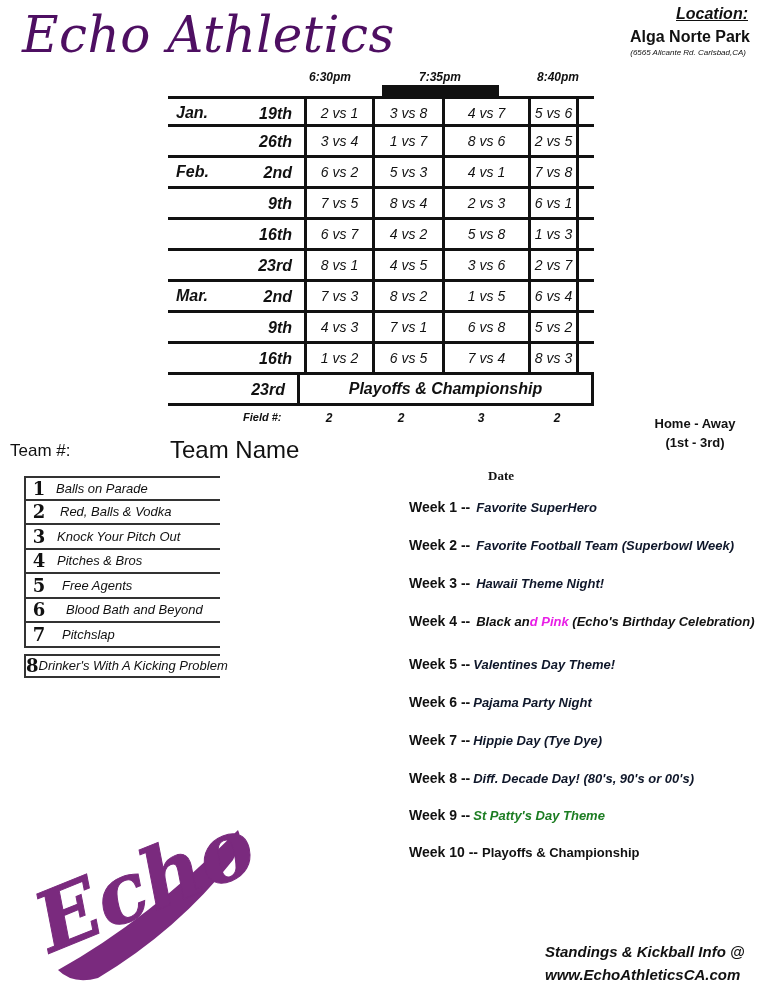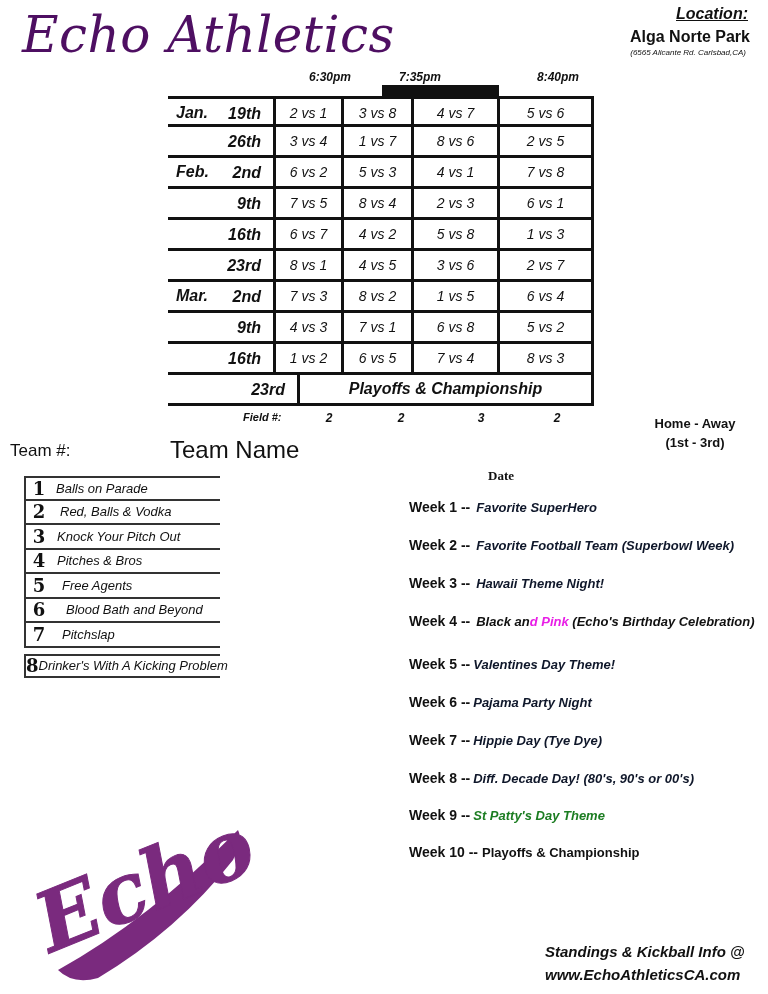--- a/index.html
+++ b/index.html
@@ -12,21 +12,21 @@
   .time { top:70px; font-weight:bold; font-style:italic; font-size:12px; text-align:center; width:80px; }
   .timebar { left:382px; top:85px; width:117px; height:11px; background:#111; }
 
   .grid { left:168px; top:96px; width:426px; }
   .row { position:relative; height:31px; border-bottom:3px solid #111; box-sizing:border-box; display:flex; }
   .row.first { border-top:3px solid #111; }
   .month { width:60px; padding-left:8px; font-weight:bold; font-style:italic; font-size:16px; line-height:28px; }
   .day { width:56px; text-align:right; padding-right:12px; font-weight:bold; font-style:italic; font-size:16px; line-height:30px; }
   .cells { display:flex; border-left:3px solid #111; height:100%; box-sizing:border-box; }
   .cell { height:100%; box-sizing:border-box; border-right:3px solid #111; text-align:center; font-style:italic; font-size:14px; line-height:28px; }
-  .c1{width:68px;} .c2{width:70px;} .c3{width:86px;} .c4{width:94px;}
+  .c1{width:68px;} .c2{width:70px;} .c3{width:86px;} .c4{width:48px;}
   .playoff { width:294px; border-right:3px solid #111; text-align:center; font-weight:bold; font-style:italic; font-size:16px; line-height:28px; box-sizing:border-box; }
   .field-label { left:243px; top:411px; font-weight:bold; font-style:italic; font-size:11px; }
   .field-num { top:411px; font-weight:bold; font-style:italic; font-size:12px; width:20px; text-align:center; }
   .homeaway { left:640px; top:414px; width:110px; text-align:center; font-weight:bold; font-size:13px; line-height:19px; }
 
   .team-hdr { left:10px; top:441px; font-size:17px; }
   .teamname-hdr { left:170px; top:436px; font-size:24px; }
   .teams { left:24px; top:476px; width:196px; }
   .team { height:24.5px; border-left:2px solid #333; border-bottom:2px solid #333; box-sizing:border-box; display:flex; align-items:center; white-space:nowrap; }
   .team.top { border-top:2px solid #333; }
@@ -46,21 +46,21 @@
 </style>
 </head>
 <body>
 
 <div class="abs title">Echo Athletics</div>
 <div class="abs loc-label">Location:</div>
 <div class="abs loc-name">Alga Norte Park</div>
 <div class="abs loc-addr">(6565 Alicante Rd. Carlsbad,CA)</div>
 
 <div class="abs time" style="left:290px;">6:30pm</div>
-<div class="abs time" style="left:380px;">7:35pm</div>
+<div class="abs time" style="left:400px;">7:35pm</div>
 <div class="abs time" style="left:518px;">8:40pm</div>
 <div class="abs timebar"></div>
 
 <div class="abs grid">
   <div class="row first">
     <div class="month">Jan.</div>
     <div class="day">19th</div>
     <div class="cells">
       <div class="cell c1">2 vs 1</div>
       <div class="cell c2">3 vs 8</div>

